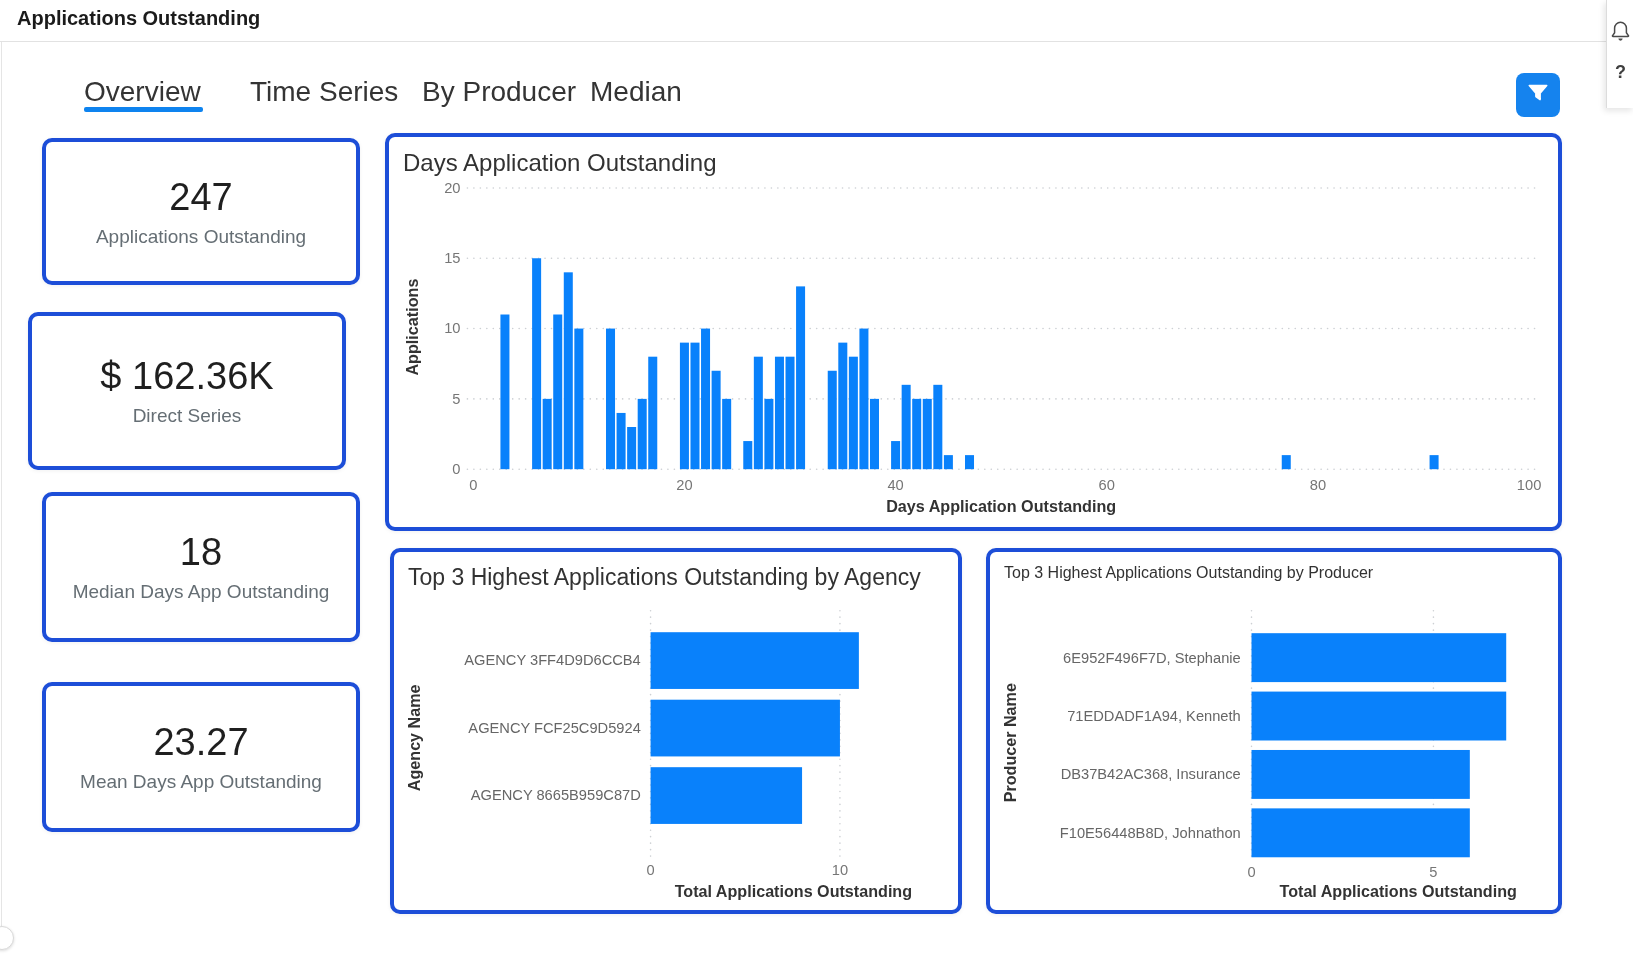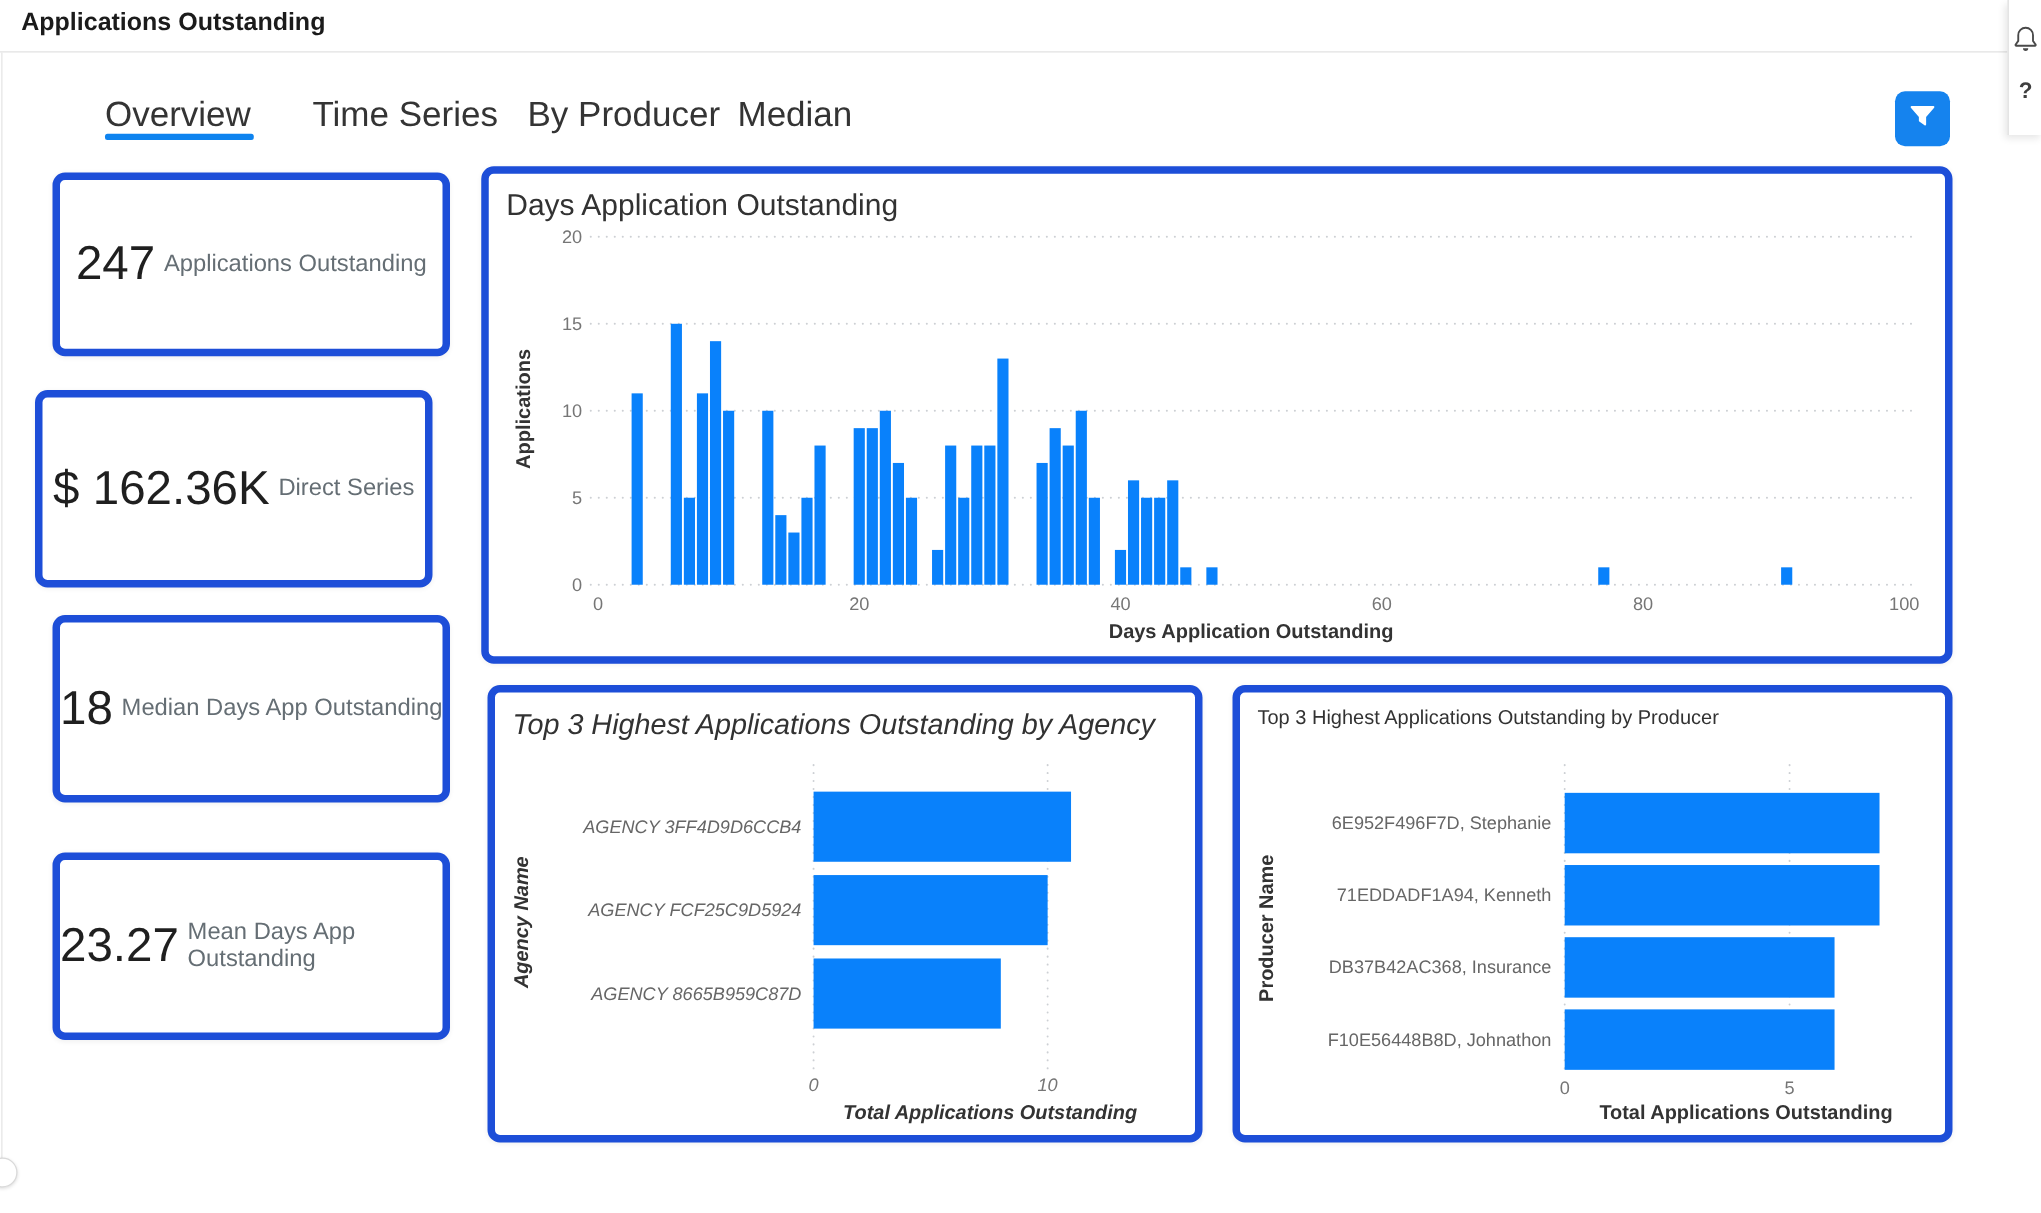--- a/index.html
+++ b/index.html
@@ -21,23 +21,23 @@
   .tab{position:absolute;top:0;font-size:28px;color:#343434;cursor:pointer;white-space:nowrap;}
   .tab.active::after{content:"";position:absolute;left:0;right:-2px;top:31px;height:5px;border-radius:2px;background:var(--underline,#0e83ef);}
   
   .filter-btn{position:absolute;left:1516px;top:73px;width:44px;height:44px;border-radius:8px;
     background:var(--filterblue,#1583ee);display:flex;align-items:center;justify-content:center;cursor:pointer;}
   
   .left-edge{position:absolute;left:1px;top:42px;width:1px;height:885px;background:#e5e5e5;}
   .drawer-handle{position:absolute;left:-10px;top:926px;width:22px;height:22px;border-radius:50%;
     background:#fff;border:1px solid #d9d9d9;box-shadow:0 1px 3px rgba(0,0,0,.14);cursor:pointer;z-index:5;}
   
-  .card{position:absolute;background:#fff;border:6px solid #1d4ed8;border-radius:10px;
+  .card{position:absolute;background:#fff;border:4px solid #1d4ed8;border-radius:10px;
     box-shadow:0 1px 4px rgba(0,0,0,.06);box-sizing:border-box;}
-  .kpi{display:flex;flex-direction:row;align-items:center;justify-content:center;gap:7px;}
+  .kpi{display:flex;flex-direction:column;align-items:center;justify-content:center;gap:7px;}
   .kpi .val{font-size:38px;color:#1f1f1f;}
   .kpi .lbl{font-size:19px;color:#656e74;}
   .chart-title{position:absolute;left:14px;top:12px;font-size:24px;color:#323232;white-space:nowrap;}
   .chart-svg{position:absolute;left:0;top:0;width:100%;height:100%;}
   svg text{font-family:"Liberation Sans", sans-serif;}
 </style>
 </head>
 <body style="--underline: #0e83ef; --filterblue: #1583ee;">
 
 <div class="app-header">
@@ -151,21 +151,21 @@
       <rect x="547.5" y="252.9" width="9.2" height="86.1" fill="#0981fb"></rect>
       <rect x="558.275" y="324.65" width="9.2" height="14.35" fill="#0981fb"></rect>
       <rect x="579.8249999999999" y="324.65" width="9.2" height="14.35" fill="#0981fb"></rect>
       <rect x="903.075" y="324.65" width="9.2" height="14.35" fill="#0981fb"></rect>
       <rect x="1053.9250000000002" y="324.65" width="9.2" height="14.35" fill="#0981fb"></rect>
       <text x="616.75" y="383" fill="#333333" font-size="16.5" font-weight="bold" text-anchor="middle">Days Application Outstanding</text>
       <text x="22" y="194" fill="#333333" font-size="16.5" font-weight="bold" text-anchor="middle" transform="rotate(-90 22 194)">Applications</text>
     </svg>
 </div>
 
-<div class="card" style="left:390px;top:548px;width:572px;height:366px;font-style:italic;">
+<div class="card" style="left:390px;top:548px;width:572px;height:366px;">
   <div class="chart-title" style="font-size:23px;">Top 3 Highest Applications Outstanding by Agency</div>
   <svg id="agencyChart" class="chart-svg" viewBox="0 0 572 366">
       <line x1="260" y1="60" x2="260" y2="315" stroke="#cdd0d4" stroke-width="1.6" stroke-dasharray="0.1 6.5" stroke-linecap="round"></line>
       <text x="260" y="330" fill="#767676" font-size="15" text-anchor="middle">0</text>
       <line x1="453.6" y1="60" x2="453.6" y2="315" stroke="#cdd0d4" stroke-width="1.6" stroke-dasharray="0.1 6.5" stroke-linecap="round"></line>
       <text x="453.6" y="330" fill="#767676" font-size="15" text-anchor="middle">10</text>
       <rect x="260" y="82" width="212.95999999999998" height="58" fill="#0981fb"></rect>
       <text x="250" y="116" fill="#666666" font-size="15" text-anchor="end">AGENCY 3FF4D9D6CCB4</text>
       <rect x="260" y="151" width="193.6" height="58" fill="#0981fb"></rect>
       <text x="250" y="185" fill="#666666" font-size="15" text-anchor="end">AGENCY FCF25C9D5924</text>

